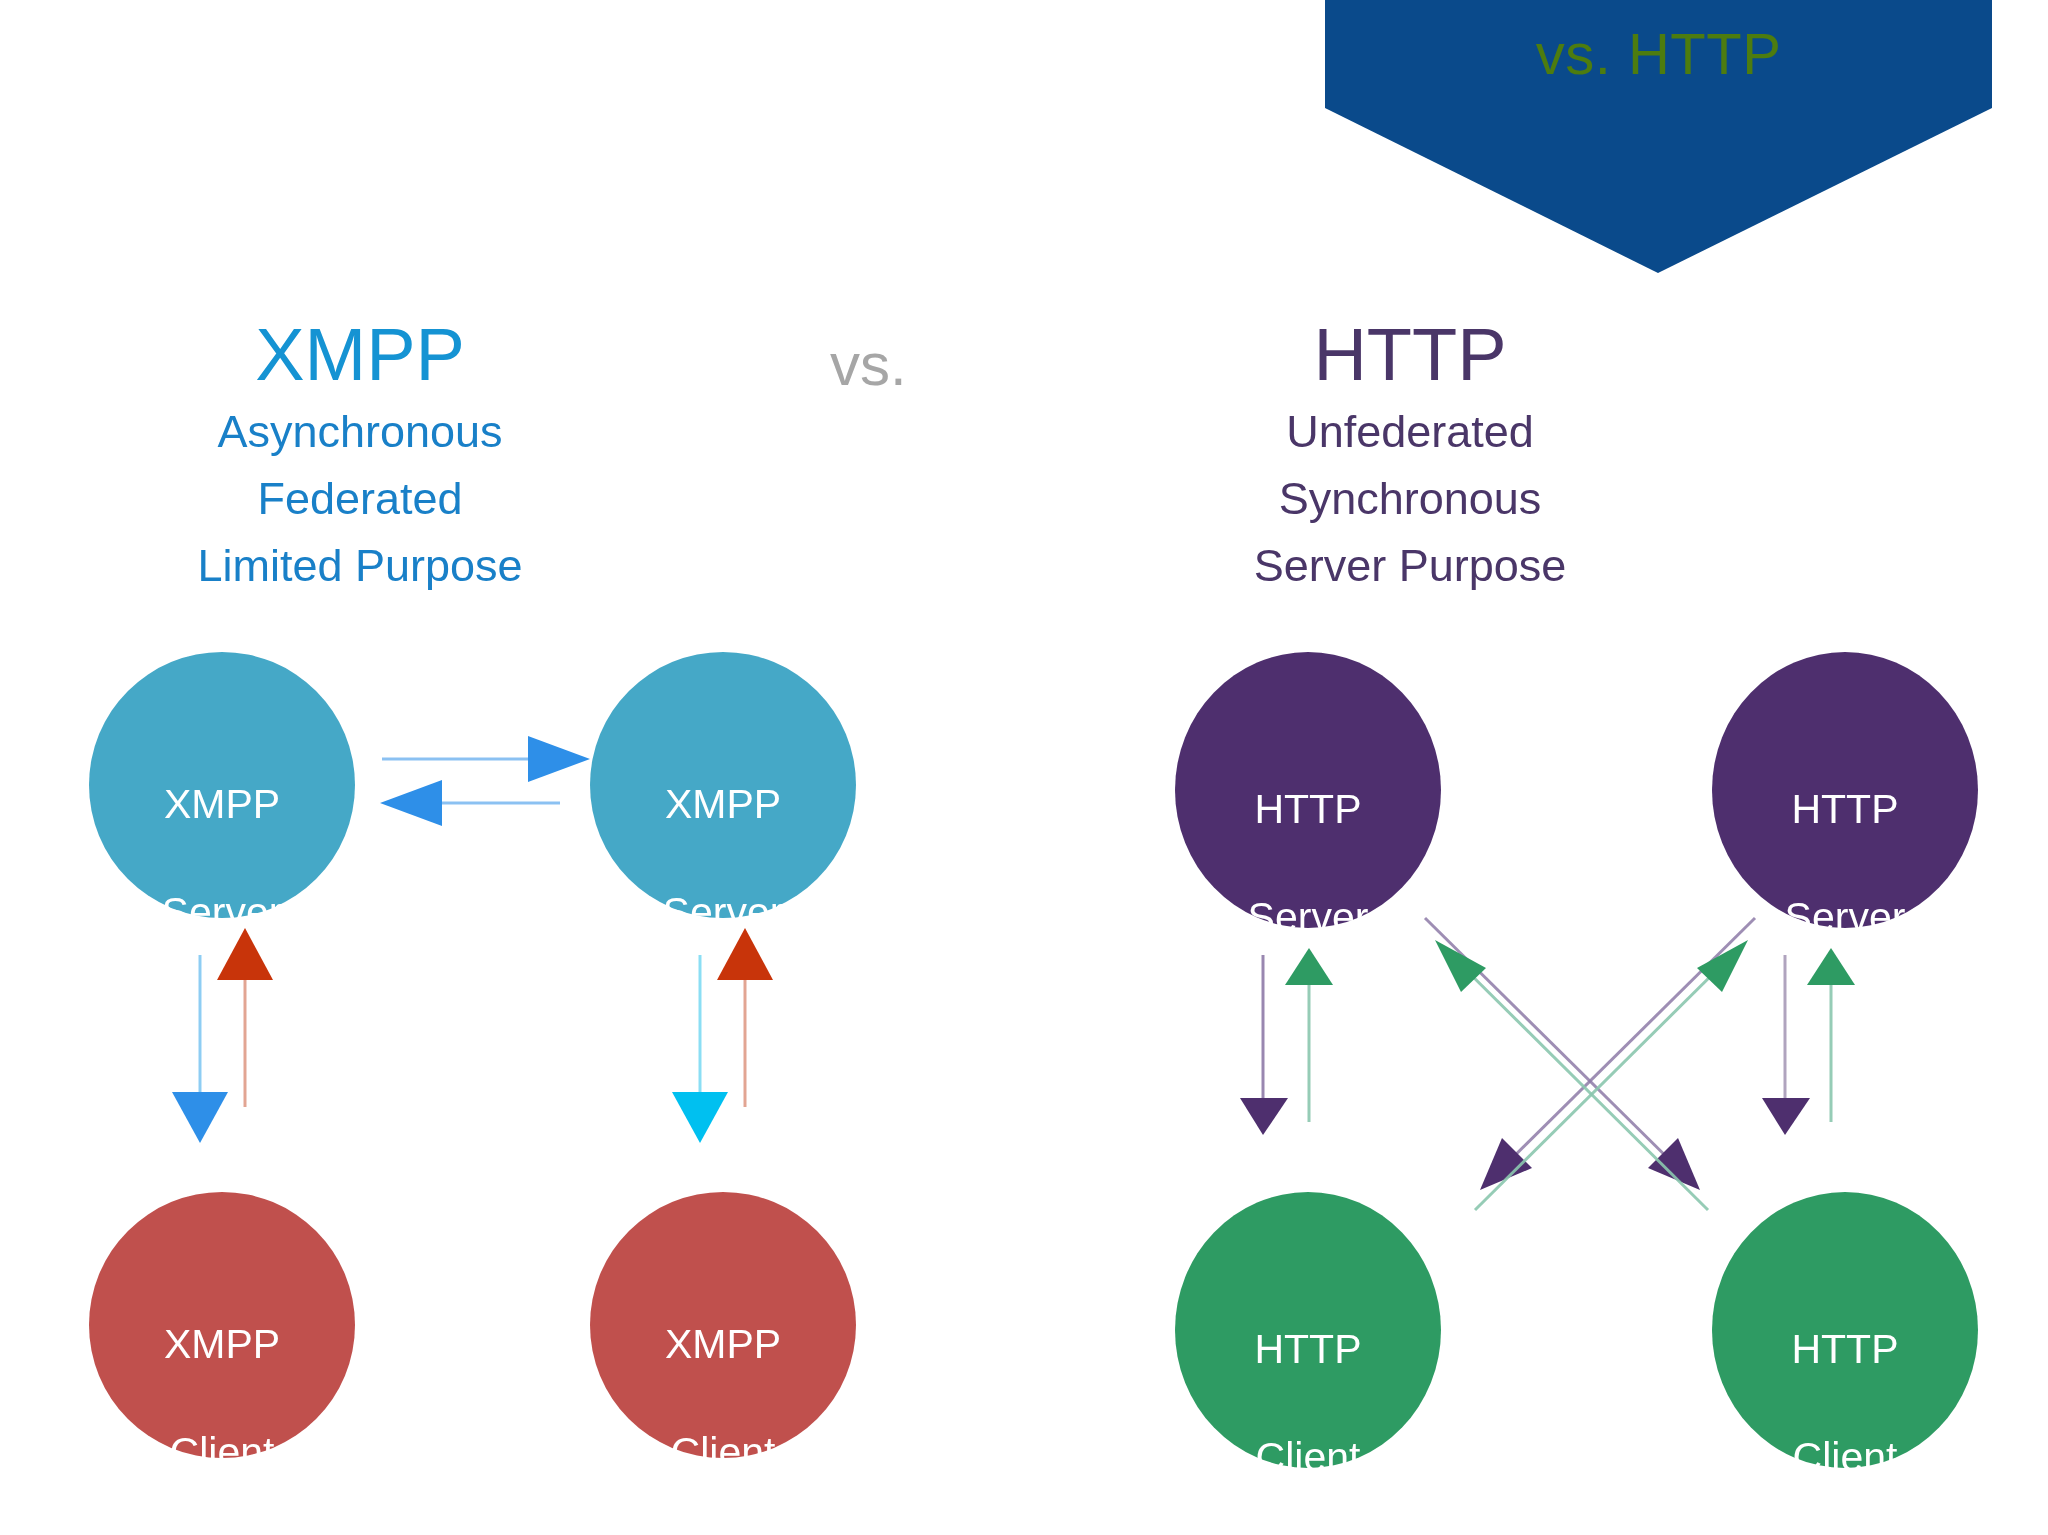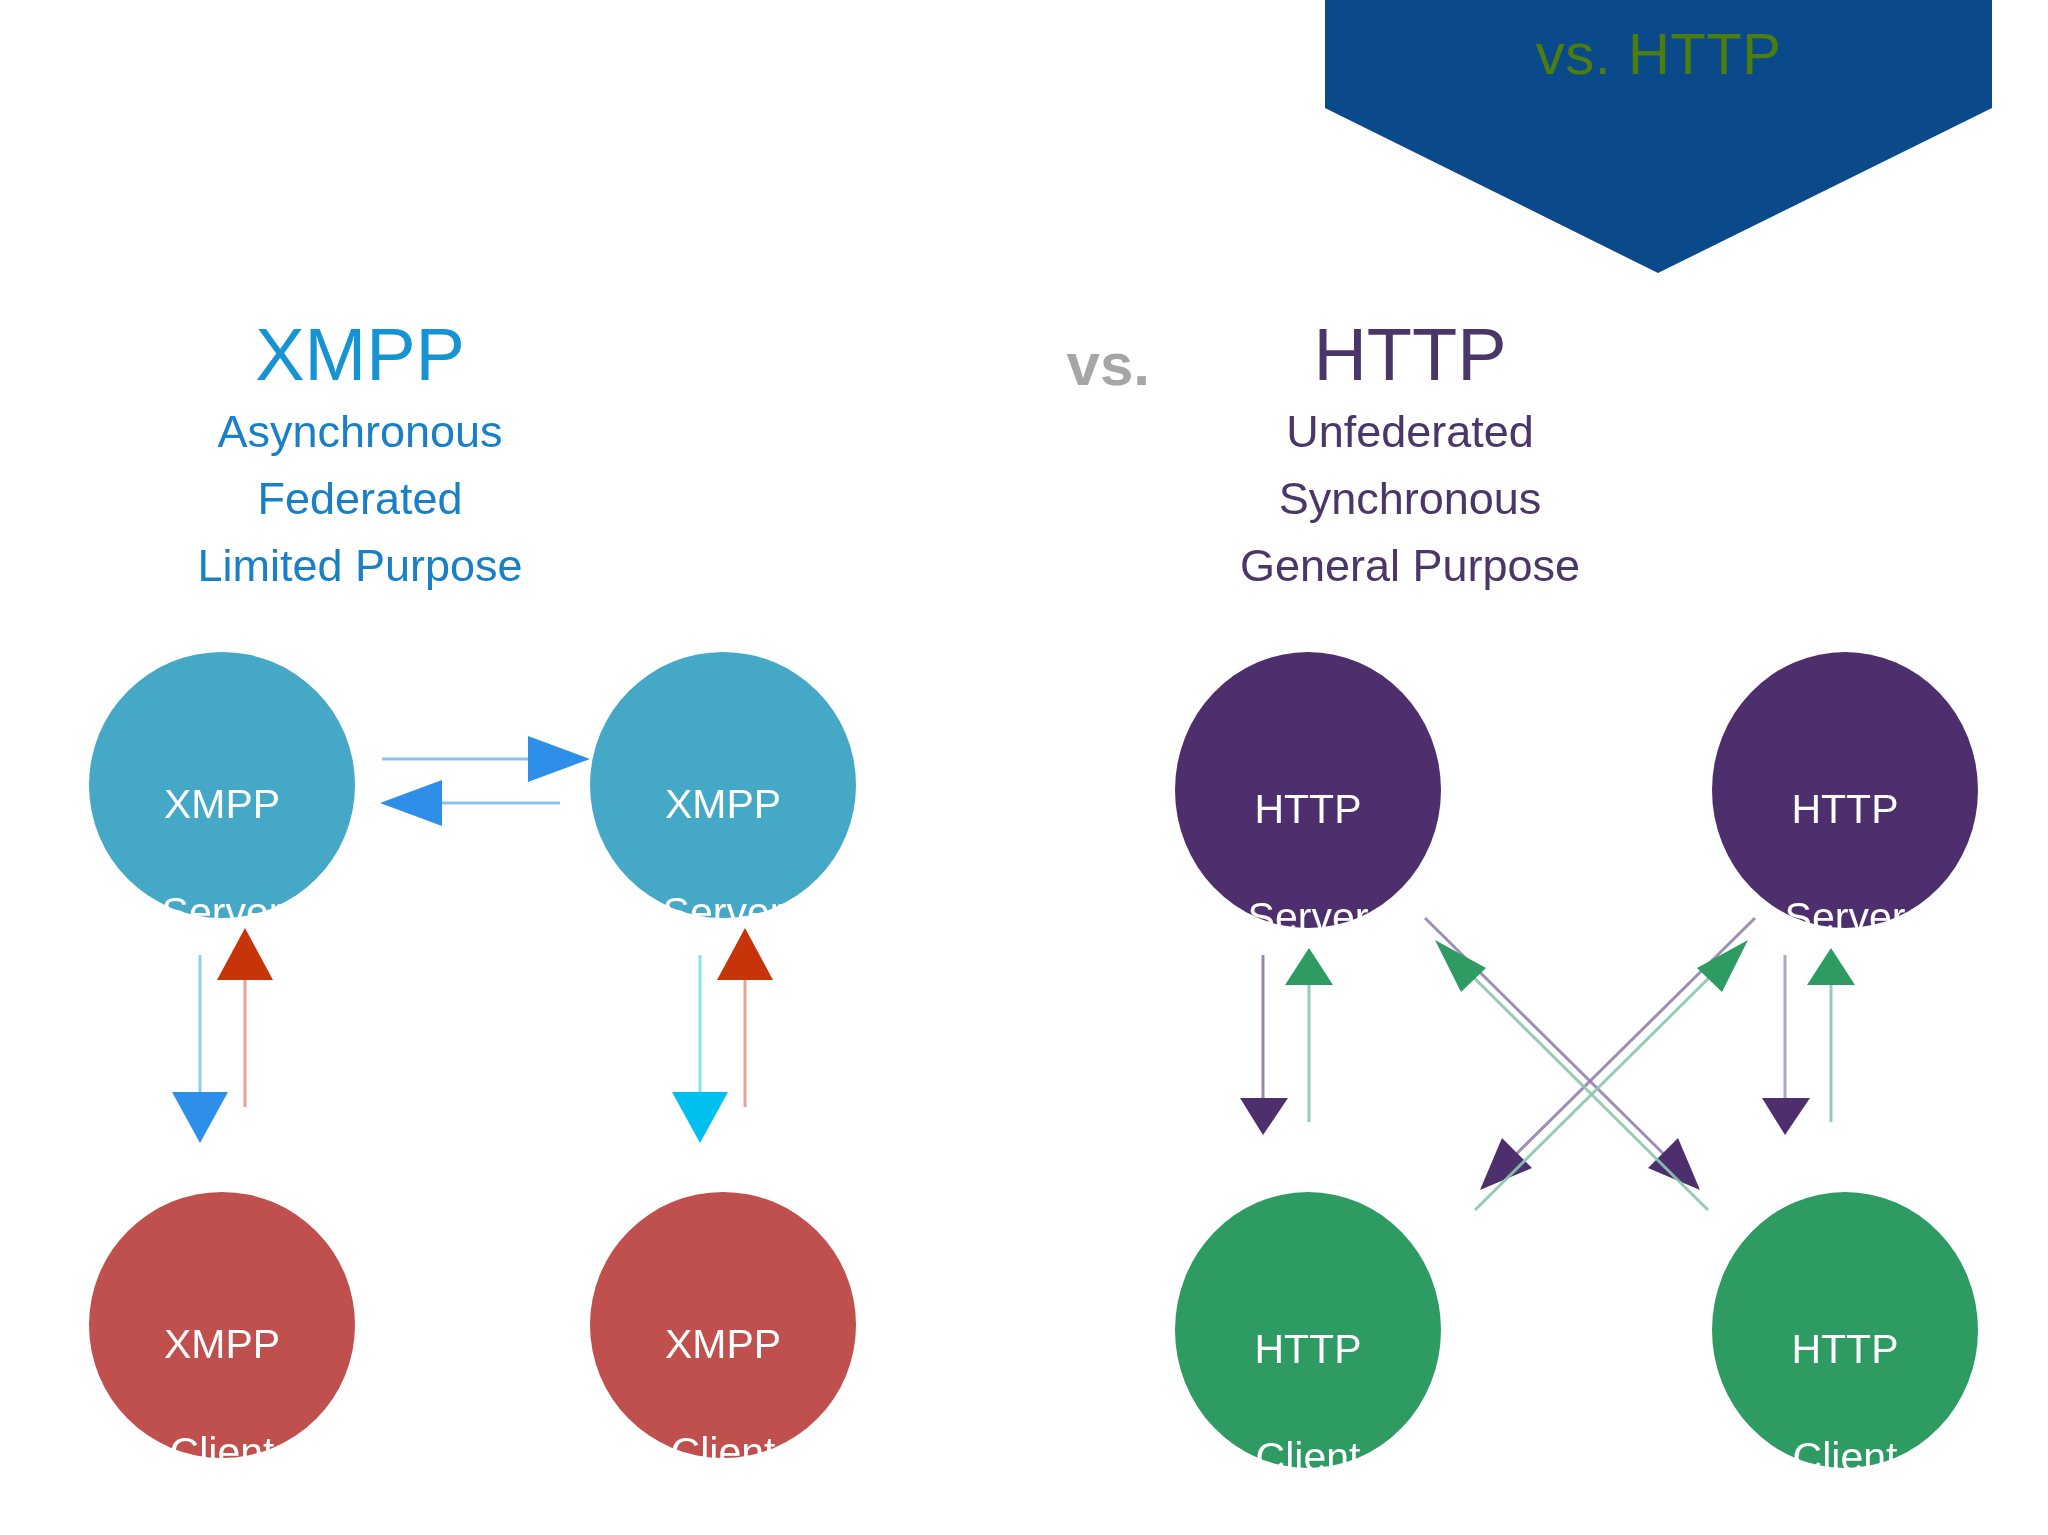--- a/index.html
+++ b/index.html
@@ -47,24 +47,24 @@
     font-weight:400;
     line-height:1.20;
     margin:13px;
   }
   .sub-xmpp{color:#1980C8;}
   .sub-http{color:#4A3668;}
 
   .vs-mid{
     position:absolute;
     left:830px;top:330px;width:320px;
-    text-align:right;
+    text-align:left;
     font-size:60px;
     color:#A6A6A6;
-    font-weight:700;
+    font-weight:400;
   }
 
   
   .node-label{
     position:absolute;
     text-align:center;
     color:#ffffff;
     font-size:41px;
     line-height:1.32;
     font-weight:400;
@@ -162,21 +162,21 @@
     <div class="sub sub-xmpp">Federated</div>
     <div class="sub sub-xmpp">Limited Purpose</div>
   </div>
 
   <div class="vs-mid">vs.</div>
 
   <div class="col col-http">
     <div class="title title-http">HTTP</div>
     <div class="sub sub-http">Unfederated</div>
     <div class="sub sub-http">Synchronous</div>
-    <div class="sub sub-http">General Purpose</div>
+    <div class="sub sub-http">Server Purpose</div>
   </div>
 
   <div class="node-label" style="left:92px;top:723px;width:260px;">
     <div>XMPP</div>
     <div>Server</div>
   </div>
   <div class="node-label" style="left:593px;top:723px;width:260px;">
     <div>XMPP</div>
     <div>Server</div>
   </div>

